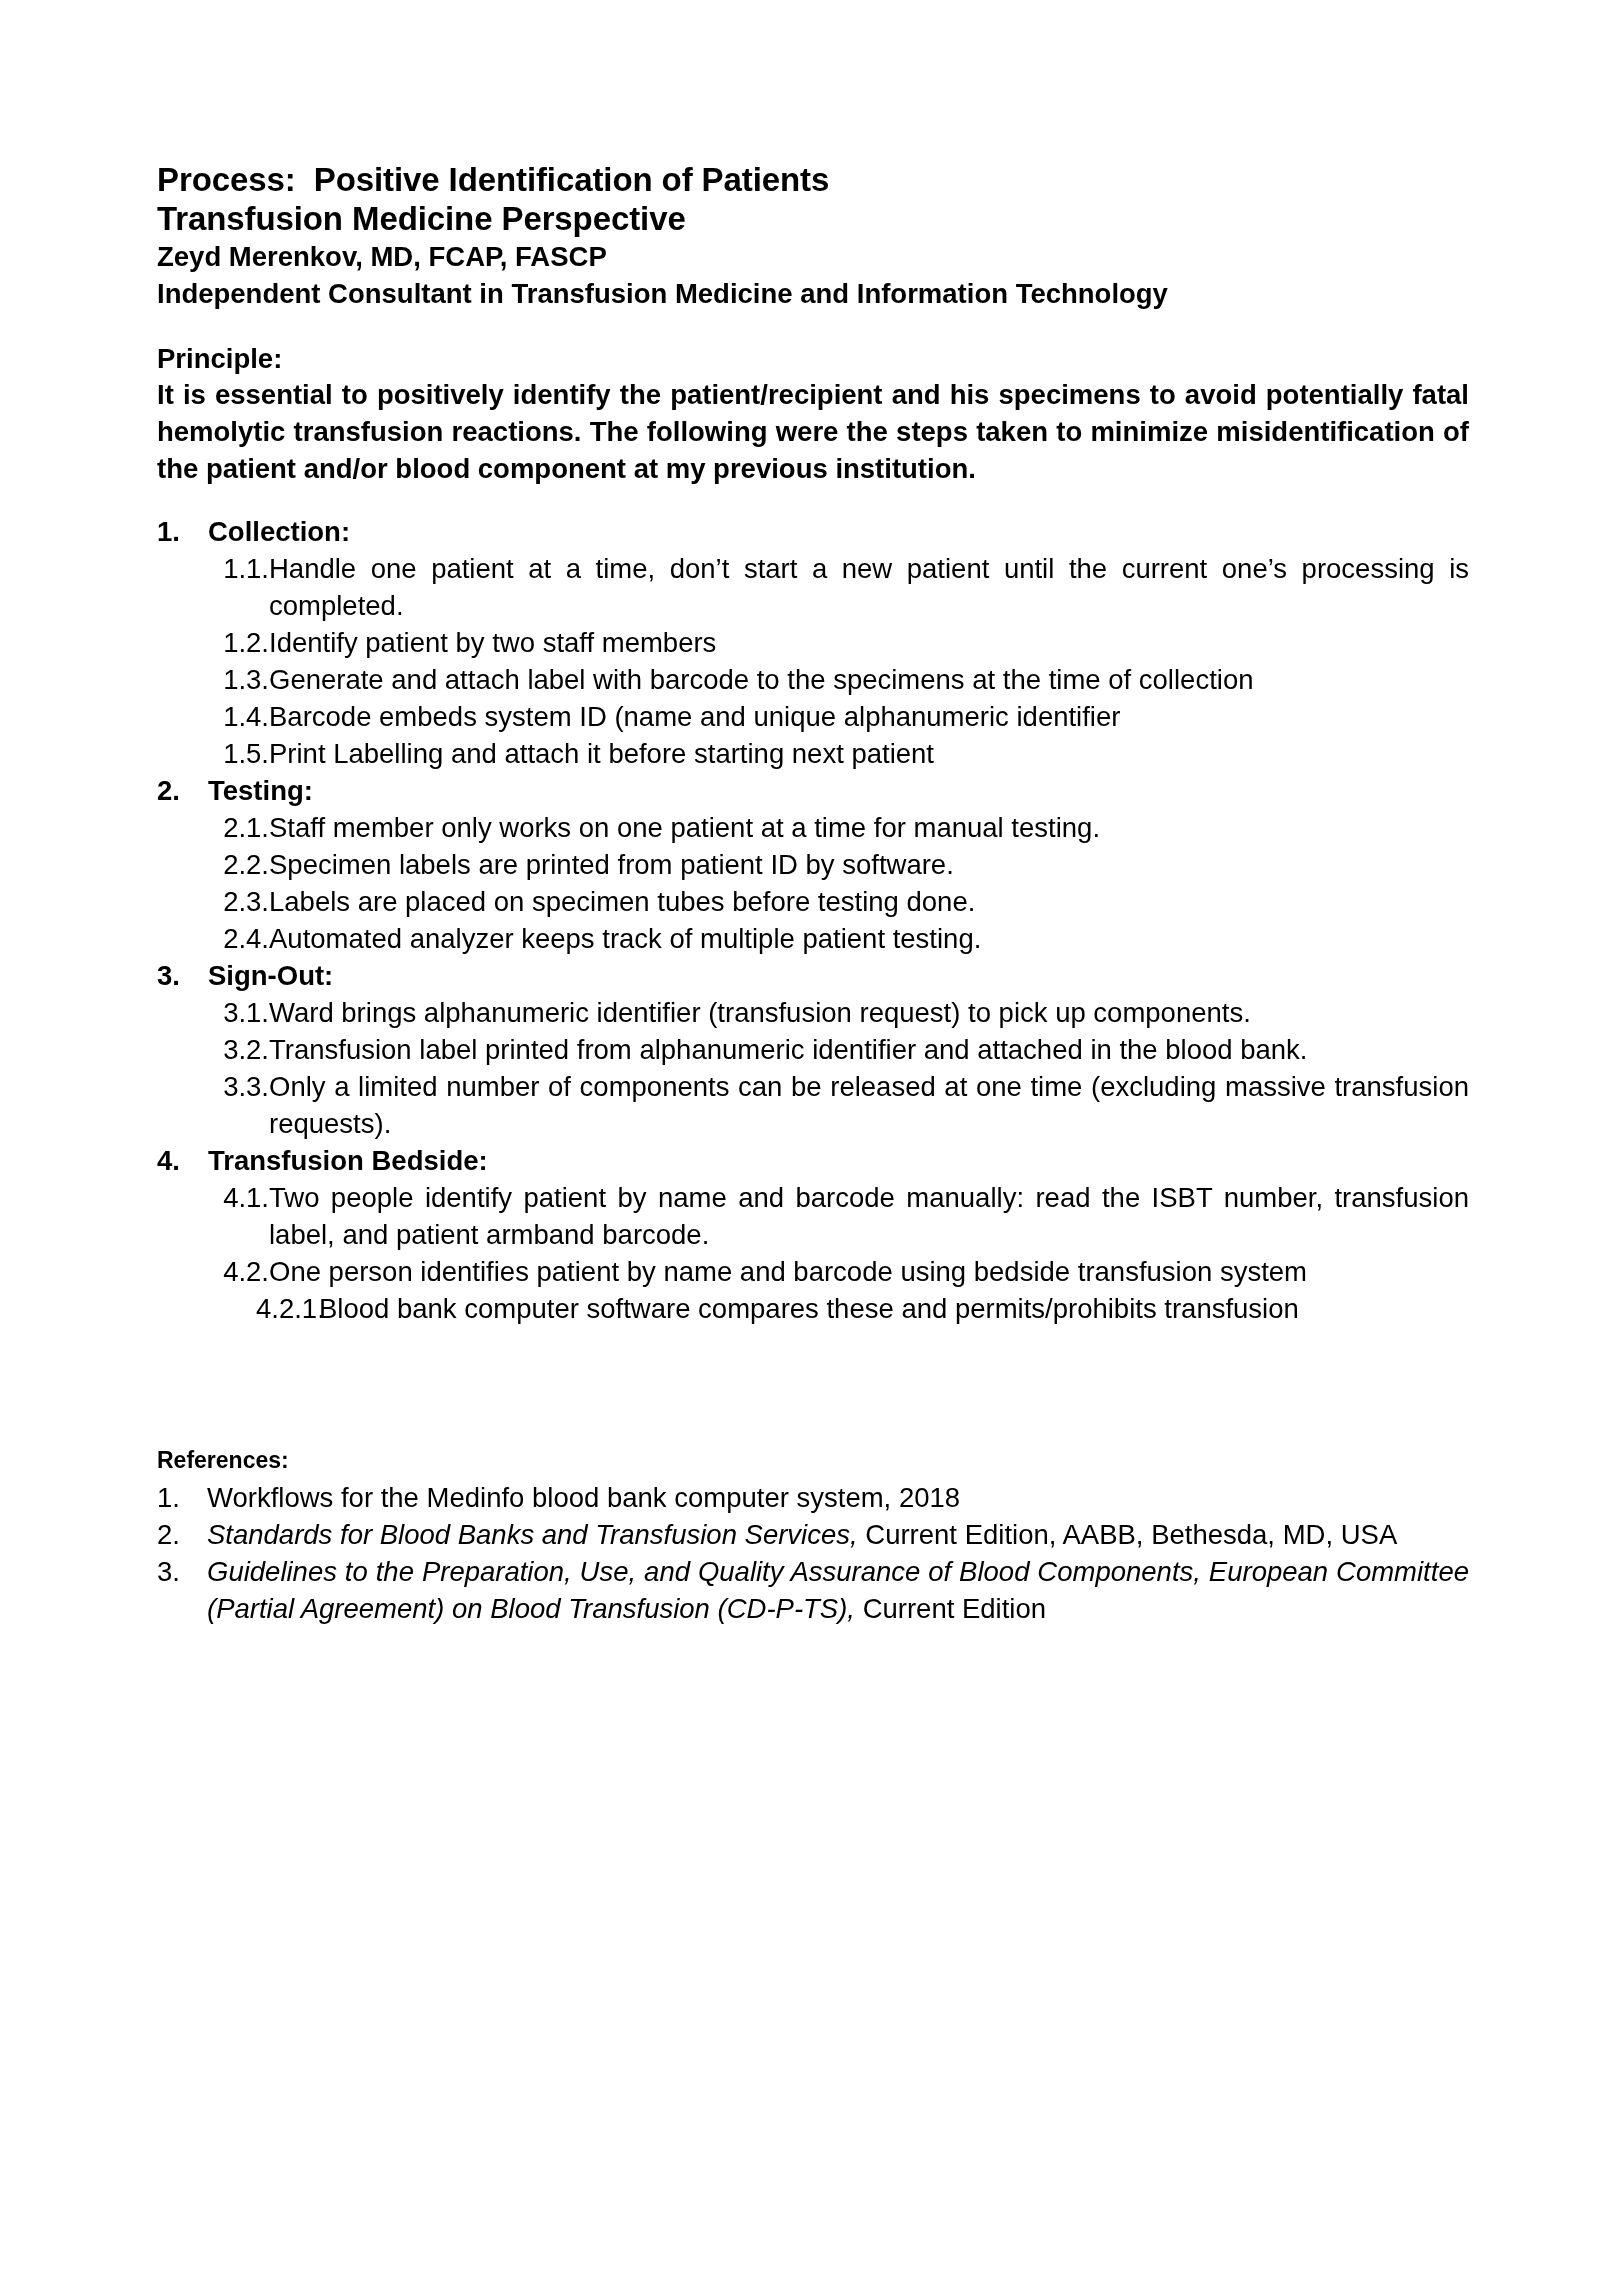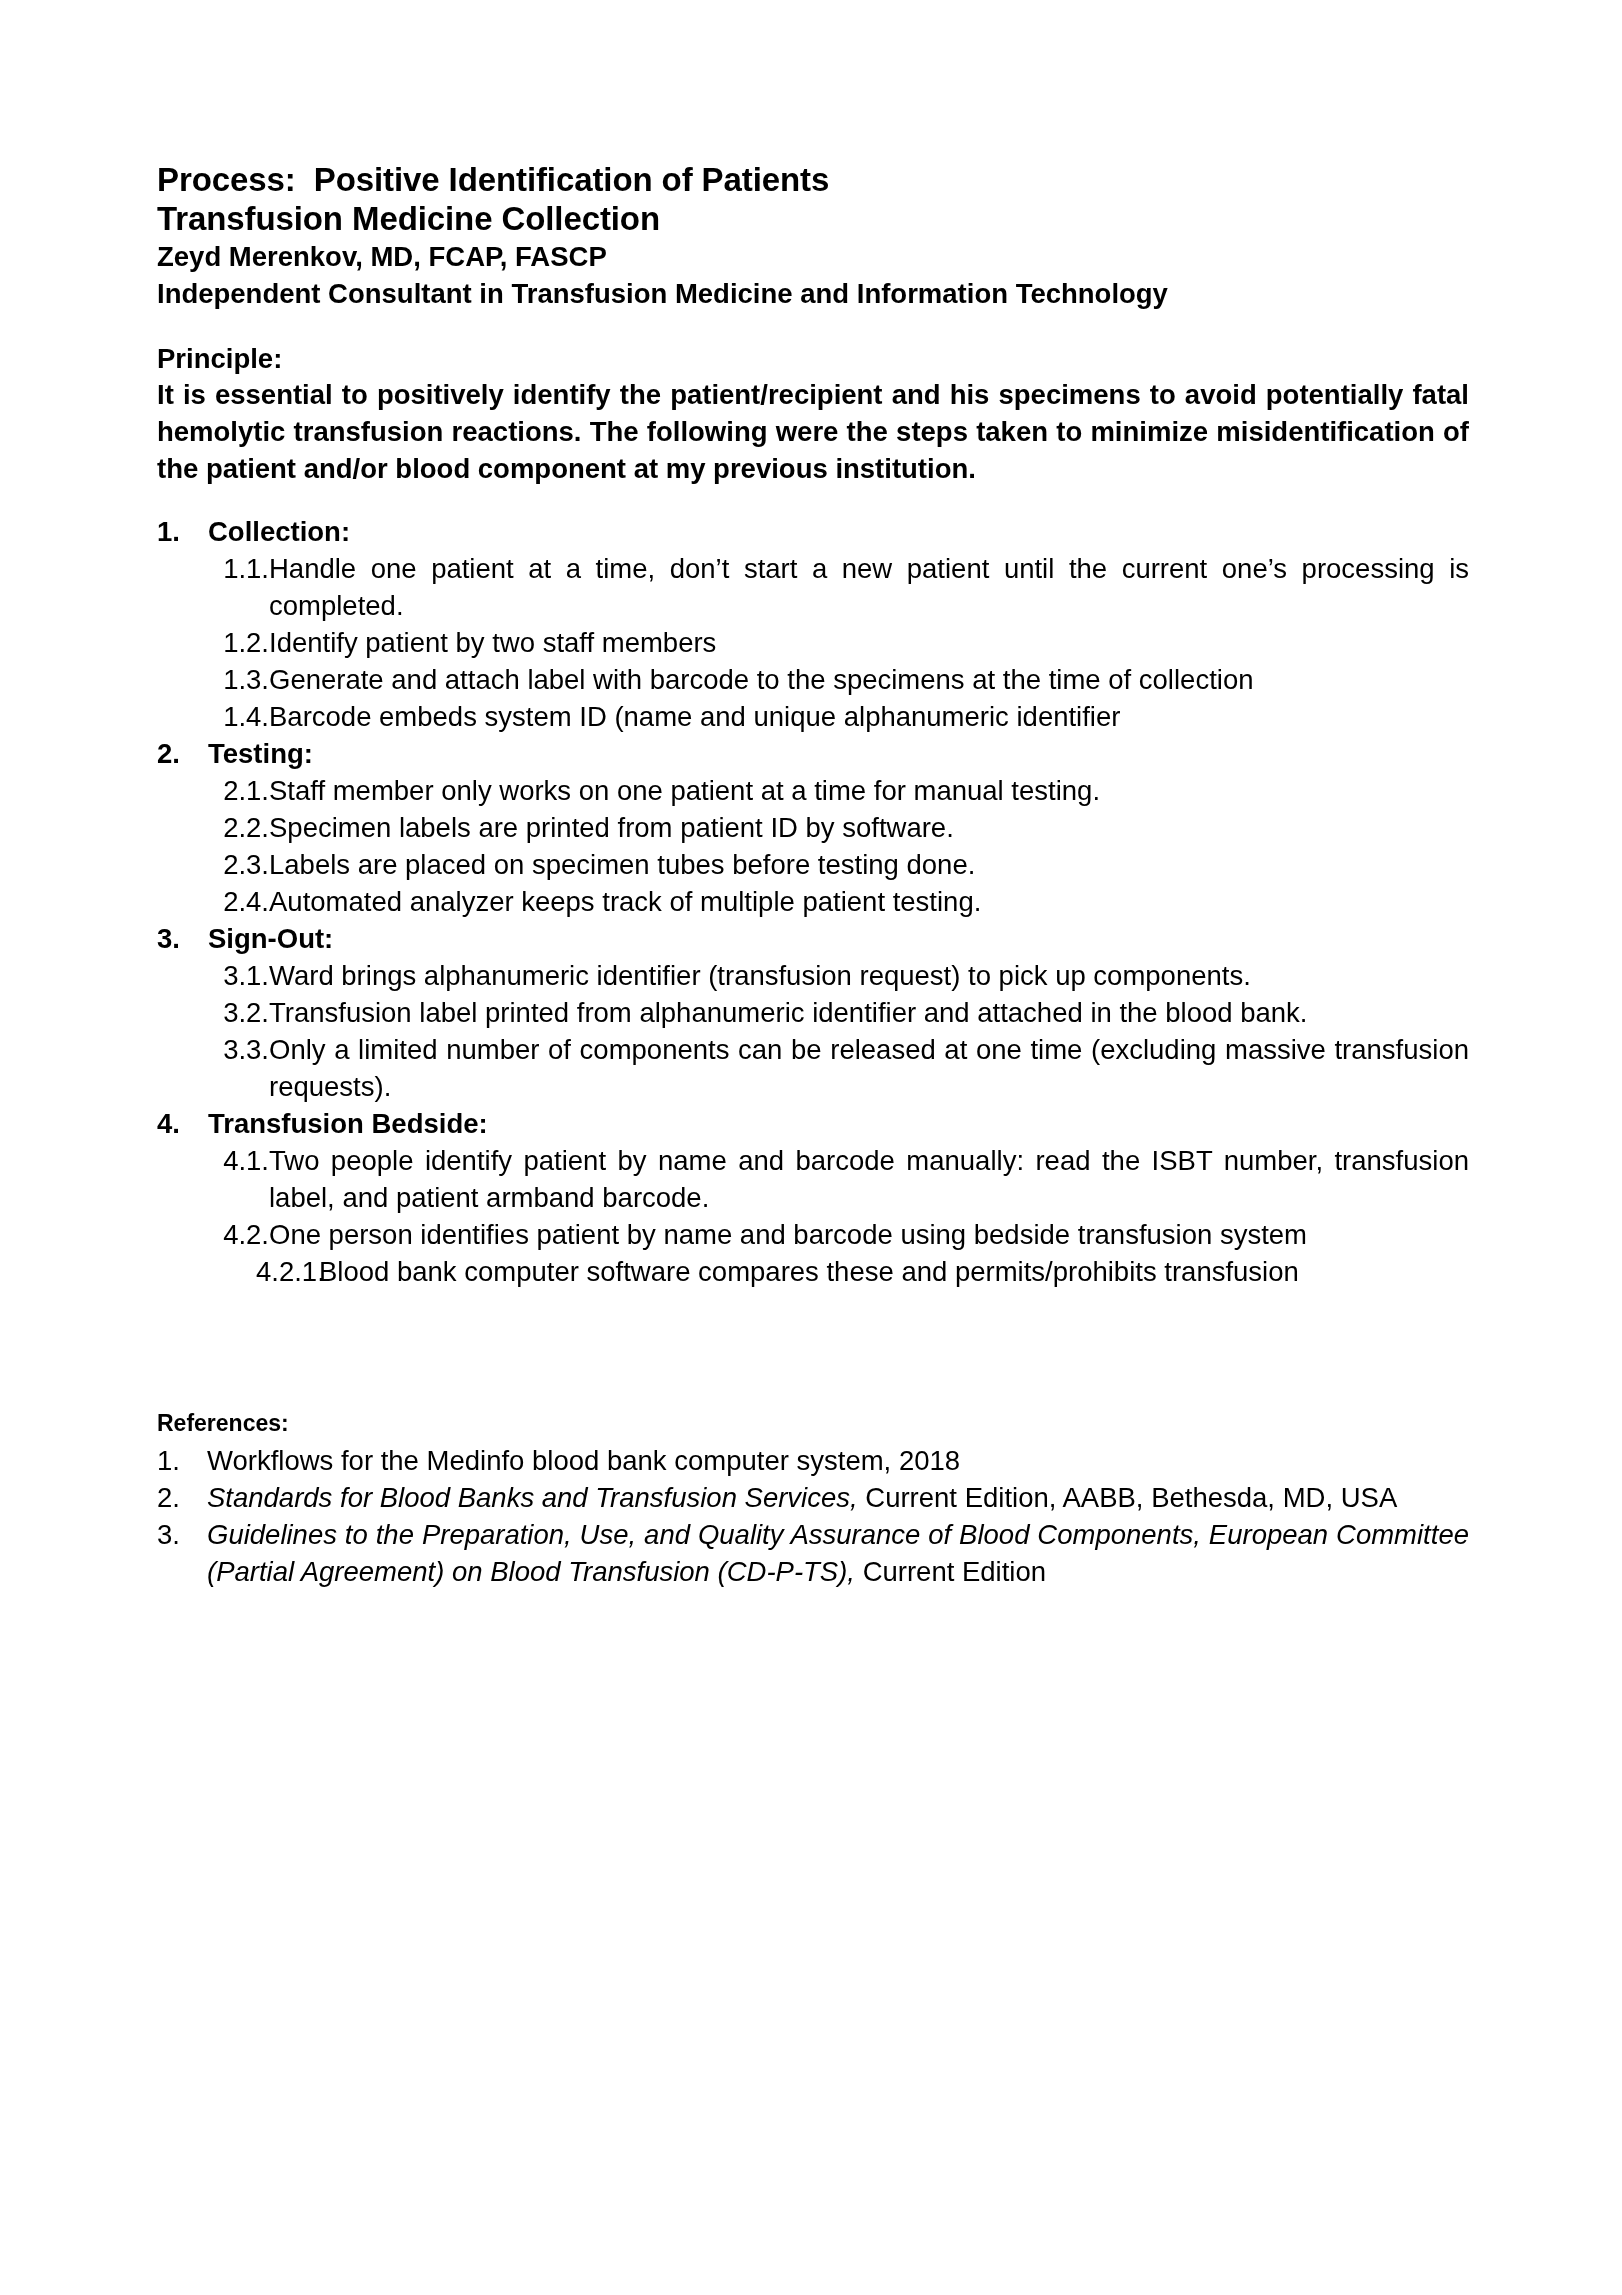--- a/index.html
+++ b/index.html
@@ -126,21 +126,21 @@
   }
   .it { font-style: italic; }
 </style>
 </head>
 <body>
 
 <div class="page">
 
   <div class="title-block">
     <div class="title-line">Process:  Positive Identification of Patients</div>
-    <div class="title-line">Transfusion Medicine Collection</div>
+    <div class="title-line">Transfusion Medicine Perspective</div>
     <div class="byline">Zeyd Merenkov, MD, FCAP, FASCP</div>
     <div class="byline">Independent Consultant in Transfusion Medicine and Information Technology</div>
   </div>
 
   <div class="spacer-1"></div>
 
   <div>
     <div class="section-heading">Principle:</div>
     <div class="para">It is essential to positively identify the patient/recipient and his specimens to avoid potentially fatal hemolytic transfusion reactions.  The following were the steps taken to minimize misidentification of the patient and/or blood component at my previous institution.</div>
   </div>
@@ -161,20 +161,24 @@
       <span class="num">1.2.</span>
       <span class="txt">Identify patient by two staff members</span>
     </div>
     <div class="lvl2">
       <span class="num">1.3.</span>
       <span class="txt">Generate and attach label with barcode to the specimens at the time of collection</span>
     </div>
     <div class="lvl2">
       <span class="num">1.4.</span>
       <span class="txt">Barcode embeds system ID (name and unique alphanumeric identifier</span>
+    </div>
+    <div class="lvl2">
+      <span class="num">1.5.</span>
+      <span class="txt">Print Labelling and attach it before starting next patient</span>
     </div>
 
     <div class="lvl1">
       <span class="num">2.</span>
       <span class="txt">Testing:</span>
     </div>
     <div class="lvl2">
       <span class="num">2.1.</span>
       <span class="txt">Staff member only works on one patient at a time for manual testing.</span>
     </div>

